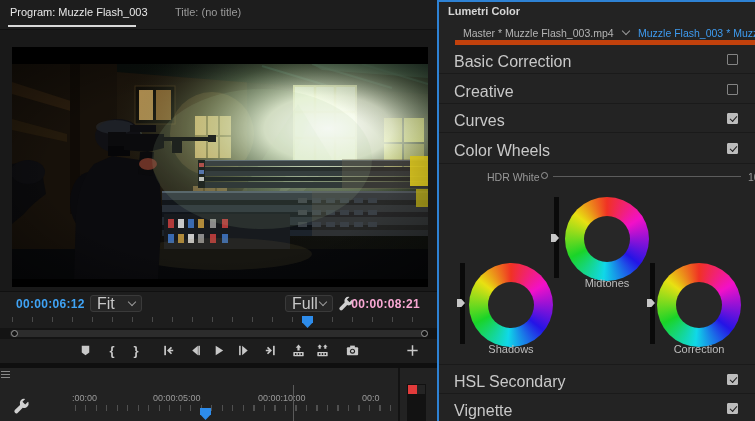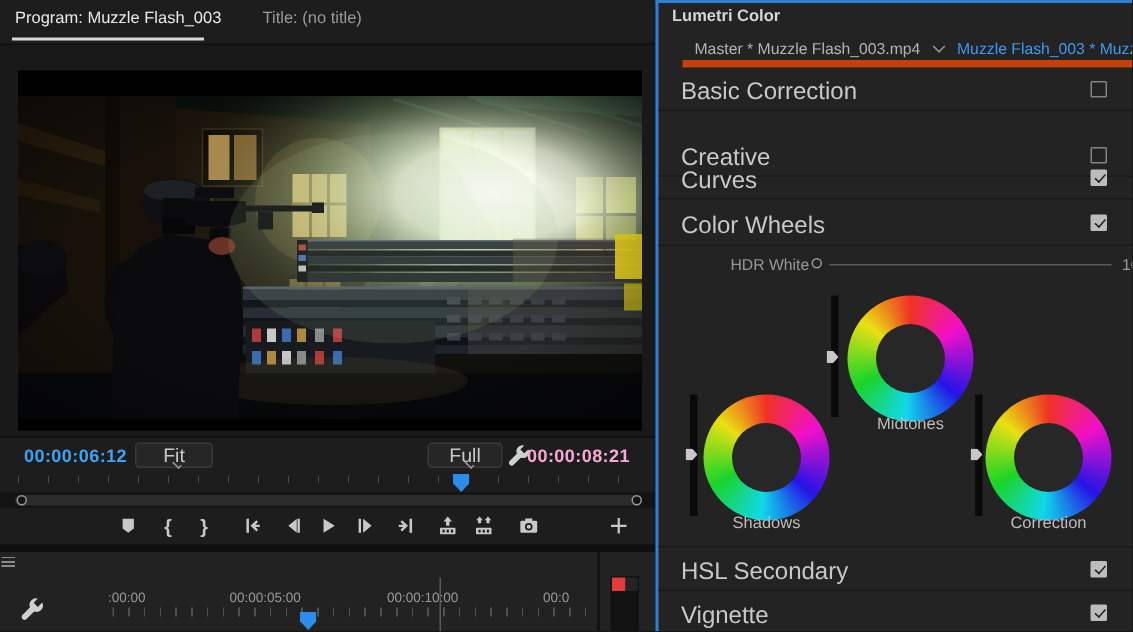--- a/index.html
+++ b/index.html
@@ -17,21 +17,21 @@
 
   .stage{position:absolute;left:0;top:29px;width:437px;height:262px;background:#191919;border-top:1px solid #111;}
   .video-frame{position:absolute;left:12px;top:17px;width:416px;height:240px;background:#000;}
   .video-frame svg{position:absolute;left:0;top:17px;}
 
   .controls{position:absolute;left:0;top:291px;width:437px;height:24px;background:#1d1d1d;border-top:1px solid #101010;}
   .tc{font-size:12px;font-weight:bold;letter-spacing:.3px;}
   .tc-cur{position:absolute;left:16px;top:5px;color:#3fa3f5;}
   .tc-dur{position:absolute;right:17px;top:5px;color:#f9a8d4;}
   .dropdown{position:absolute;top:3px;height:17px;background:#262626;border:1px solid #3a3a3a;border-radius:3px;
-            display:flex;align-items:center;padding:0 24px;color:#c8c8c8;font-size:13px;flex-direction:column;}
+            display:flex;align-items:center;padding:0 6px;color:#c8c8c8;font-size:16px;}
   .dd-fit{left:90px;width:52px;}
   .dd-full{left:285px;width:48px;}
   .chev{width:6px;height:6px;border-right:1.4px solid #9a9a9a;border-bottom:1.4px solid #9a9a9a;
         transform:rotate(45deg);margin-left:auto;margin-top:-3px;}
   .wrench-btn{position:absolute;left:338px;top:4px;width:16px;height:16px;}
 
   .mini-ruler{position:absolute;left:0;top:315px;width:437px;height:13px;background:#1d1d1d;}
   .mini-ticks{position:absolute;left:12px;top:2px;width:416px;height:5px;
       background:repeating-linear-gradient(to right,#4a4a4a 0 1px,transparent 1px 20px);}
   .playhead{width:11px;height:12px;background:#2d8ceb;
@@ -95,21 +95,21 @@
      background:conic-gradient(#f03224,#f210c8 58deg,#2414e6 128deg,#10d8e8 185deg,#1ad428 243deg,#e8e012 308deg,#f03224 360deg);}
   .wheel::after{content:"";position:absolute;inset:19px;border-radius:50%;background:#272727;}
   .wslider{position:absolute;width:5px;height:81px;background:#0a0a0a;}
   .whandle{position:absolute;width:8px;height:8px;background:#c8c8c8;
      clip-path:polygon(0 0,55% 0,100% 50%,55% 100%,0 100%);}
   .wlabel{position:absolute;width:84px;text-align:center;color:#bcbcbc;font-size:11px;}
   .w-mid{left:126px;top:5px;} .ws-mid{left:115px;top:5px;} .wh-mid{left:112px;top:42px;} .wl-mid{left:126px;top:85px;}
   .w-sha{left:30px;top:71px;} .ws-sha{left:21px;top:71px;} .wh-sha{left:18px;top:107px;} .wl-sha{left:30px;top:151px;}
   .w-hig{left:218px;top:71px;} .ws-hig{left:211px;top:71px;} .wh-hig{left:208px;top:107px;} .wl-hig{left:218px;top:151px;}
 
-  .row-basic{top:43px;} .row-creative{top:87px;padding-left:28px;} .row-curves{top:102px;} .row-wheels{top:132px;height:30px;}
+  .row-basic{top:43px;} .row-creative{top:73px;padding-left:28px;} .row-curves{top:102px;} .row-wheels{top:132px;height:30px;}
   .row-hsl{top:363px;} .row-vignette{top:392px;border-bottom:none;}
 </style>
 </head>
 <body>
 
 <div class="app">
 
   <div class="tabbar">
     <span class="tab-program">Program: Muzzle Flash_003</span>
     <span class="abs" style="left:124px;top:9px;"><span class="hamburger"></span></span>

